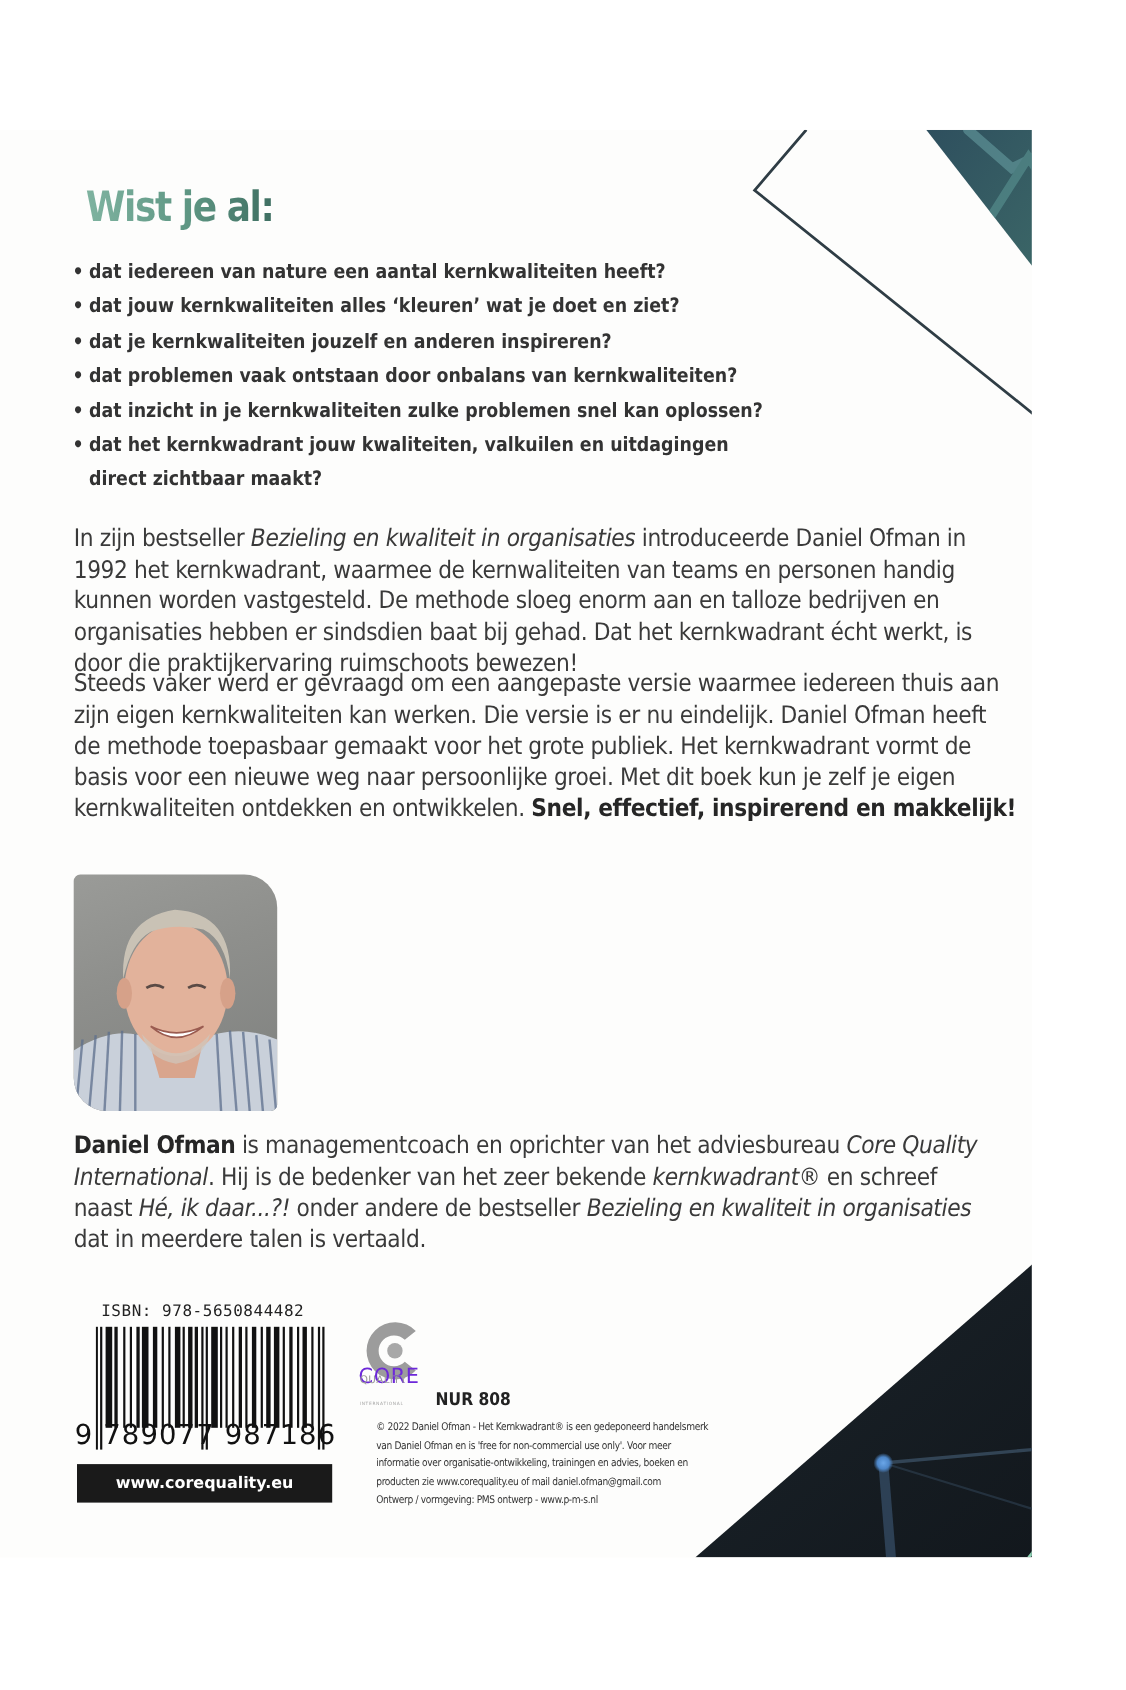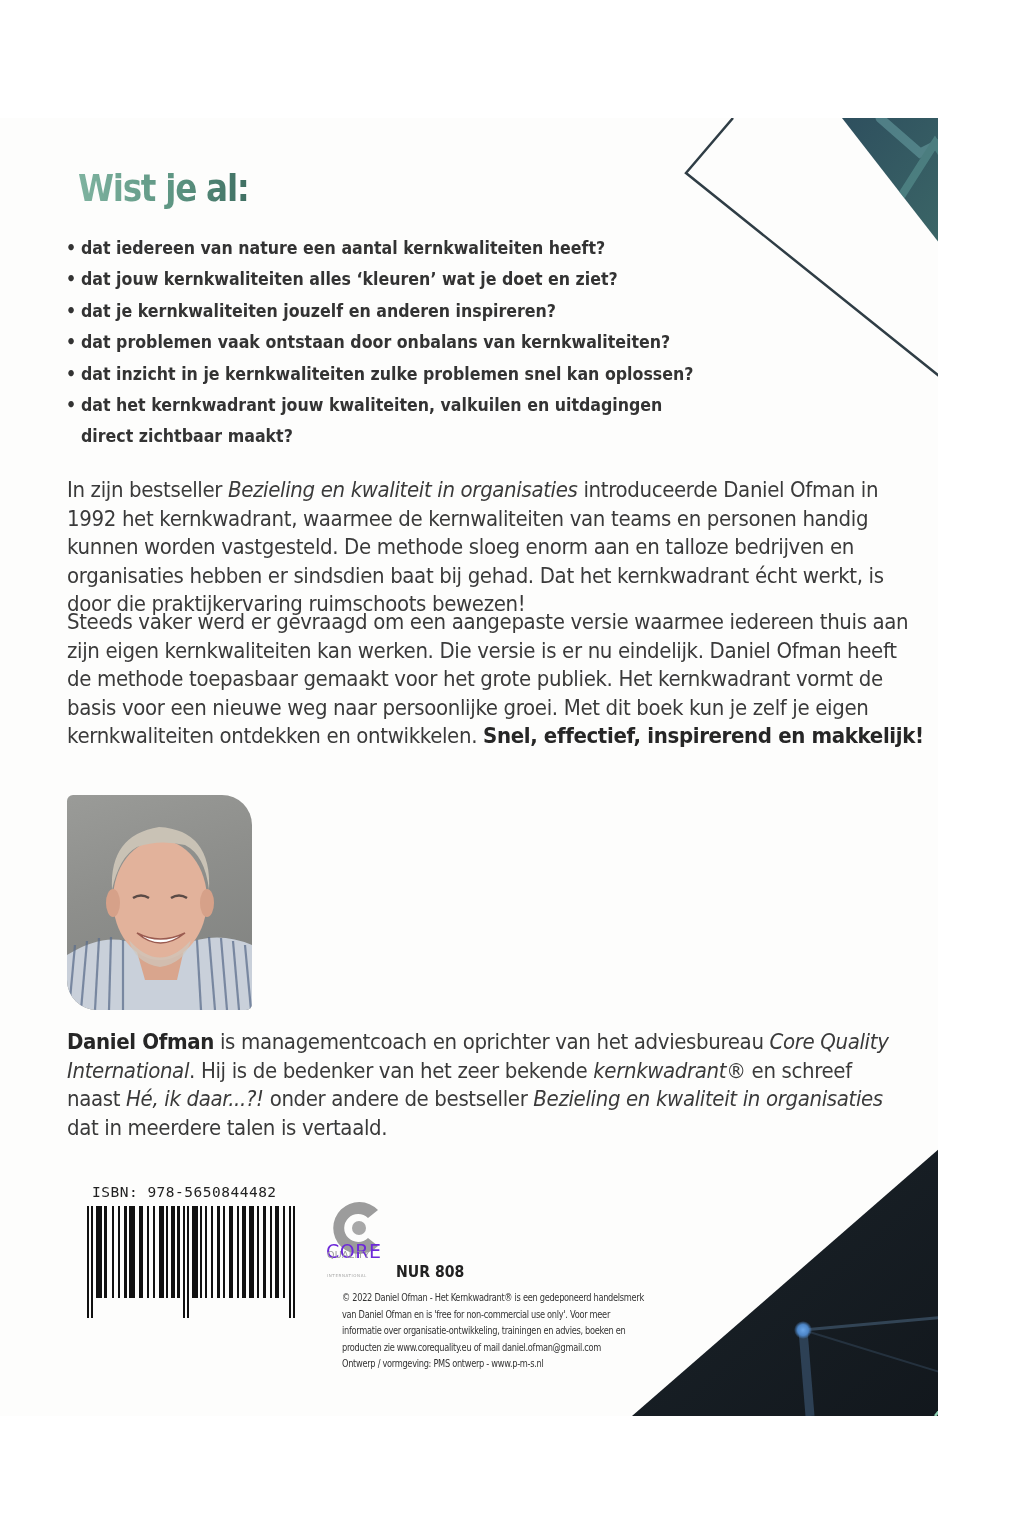--- a/index.html
+++ b/index.html
@@ -256,21 +256,23 @@
         <rect x="162" y="0" width="5" height="92"></rect>
       <rect x="170" y="0" width="2" height="92"></rect>
         <rect x="176" y="0" width="3" height="92"></rect>
       <rect x="183" y="0" width="2" height="92"></rect>
         <rect x="188" y="0" width="4" height="92"></rect>
       <rect x="196" y="0" width="2" height="92"></rect>
       <rect x="202" y="0" width="2" height="112"></rect>
         <rect x="206" y="0" width="2" height="112"></rect>
     </g>
   </svg>
-
+  <div class="barcode-digits">9 789077 987186</div>
+
+  <div class="url-bar">www.corequality.eu</div>
 
   <svg class="logo" viewBox="0 0 60 60">
     <path d="M52,12 A26,26 0 1 0 52,48 L42,40 A14,14 0 1 1 42,20 Z" fill="#9c9c9c"></path>
     <circle cx="33" cy="30" r="7" fill="#a8a8a8"></circle>
   </svg>
   <div class="logo-core">CORE</div>
   <div class="logo-quality">QUALITY</div>
   <div class="logo-intl">INTERNATIONAL</div>
 
   <div class="nur">NUR 808</div>

